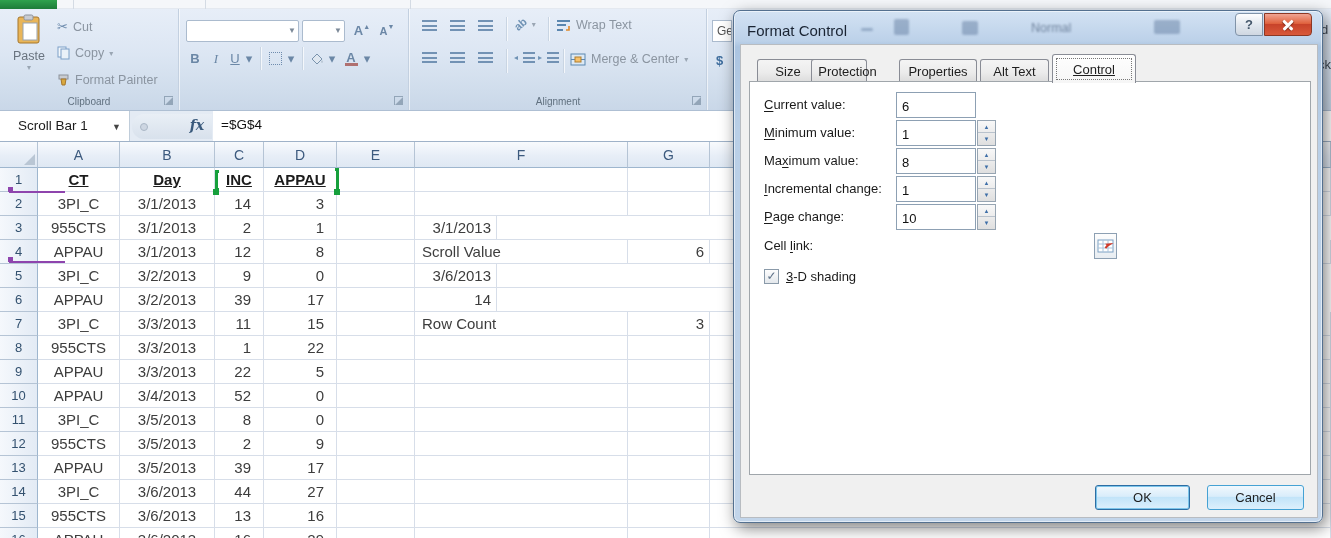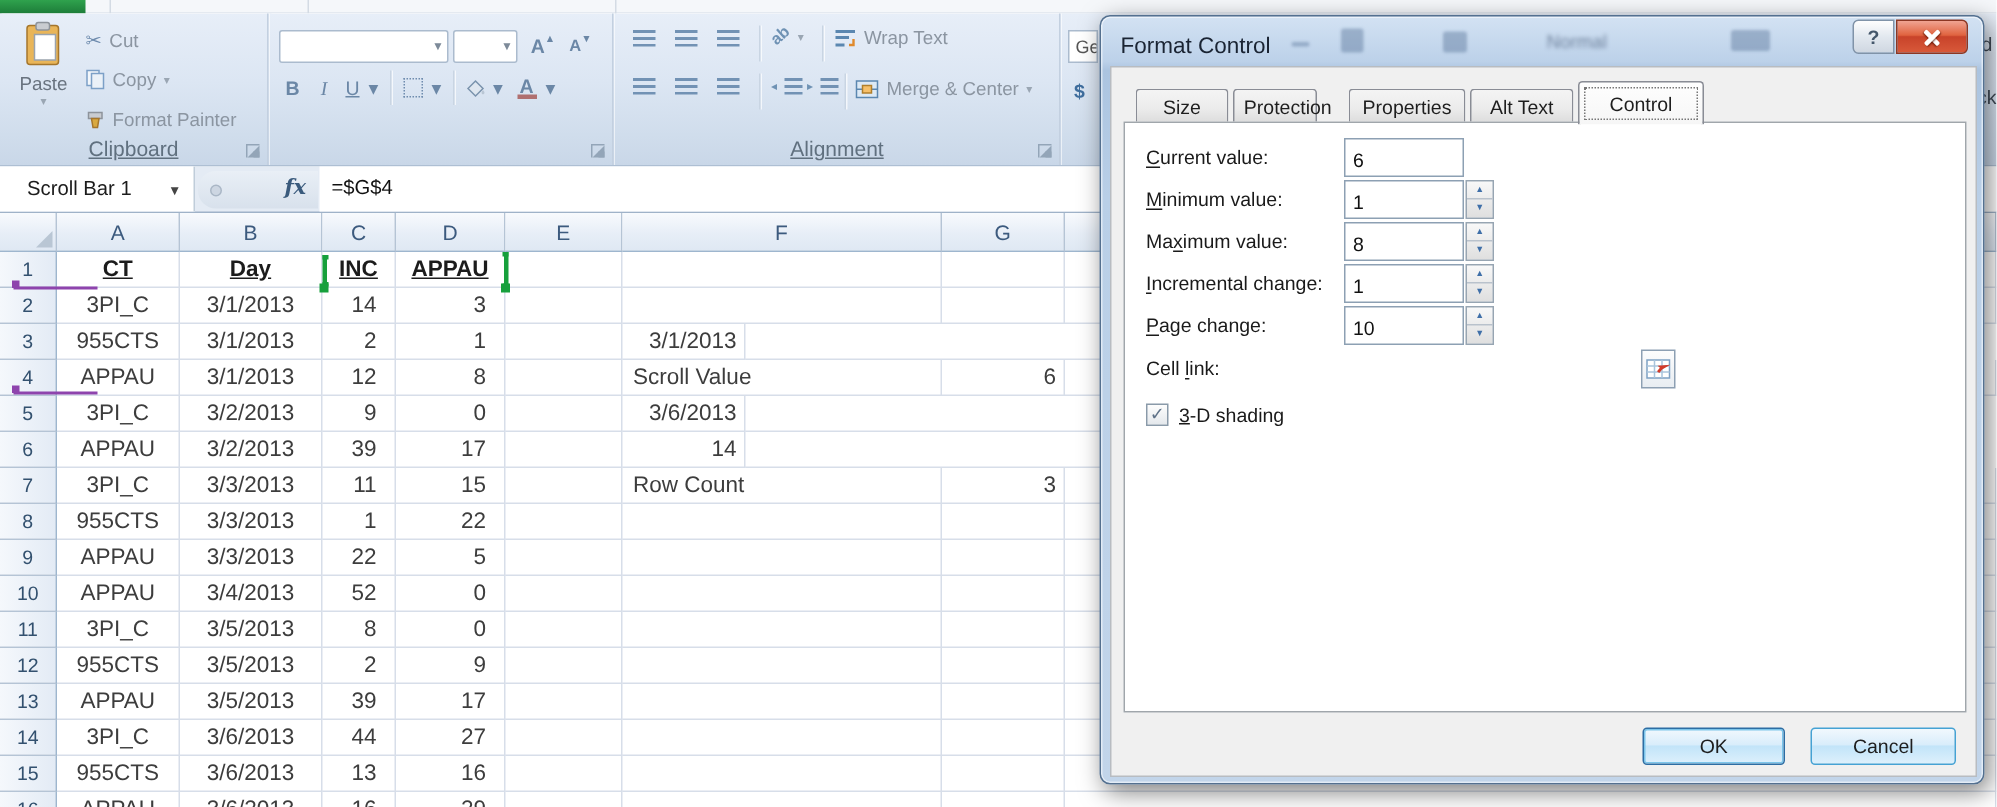--- a/index.html
+++ b/index.html
@@ -7,21 +7,21 @@
   body { font-family:"Liberation Sans", sans-serif; background:#fff; }
   #screen { position:relative; width:1331px; height:538px; overflow:hidden; }
 
   
   #tabstrip { position:absolute; left:0; top:0; width:1331px; height:9px; background:#f5f7fa; border-bottom:1px solid #e4e9f0; }
   #filetab-fragment { position:absolute; left:0; top:0; width:57px; height:9px; background:linear-gradient(#2fa24d,#1d7c39); }
   .tabsep { position:absolute; top:0; width:1px; height:9px; background:#d4dbe4; }
   #ribbon { position:absolute; left:0; top:9px; width:1331px; height:102px;
     background:linear-gradient(#e7eef8,#dce6f3 45%,#d0ddec 80%,#c9d7e8); border-bottom:1px solid #aebfd3; }
   .rgroup { position:absolute; top:0; height:101px; border-right:1px solid #c3d0e0; box-shadow:1px 0 0 rgba(255,255,255,.6); }
-  .grp-label { position:absolute; bottom:3px; left:0; width:100%; text-align:center; font-size:14px; color:#60707f;text-decoration:underline; }
+  .grp-label { position:absolute; bottom:3px; left:0; width:100%; text-align:center; font-size:10px; color:#60707f; }
   .launcher { position:absolute; right:5px; bottom:5px; width:9px; height:9px; border-top:1px solid #93a5b8; border-left:1px solid #93a5b8; }
   .launcher i { position:absolute; right:0; bottom:0; width:0; height:0; border-left:4px solid transparent; border-top:4px solid transparent; border-right:4px solid #93a5b8; border-bottom:4px solid #93a5b8; }
   .ritem { position:absolute; display:flex; align-items:center; gap:5px; font-size:12.5px; color:#8b95a1; white-space:nowrap; }
   .dis-icon { color:#6f8cae; }
   .ddown { font-size:8px; color:#9aa6b3; }
   .bigbtn { position:absolute; text-align:center; color:#69737f; font-size:12.5px; }
   .combo { position:absolute; height:22px; background:#fff; border:1px solid #abbbce; border-radius:2px; }
   .combo .arr { position:absolute; right:2px; top:5px; font-size:8px; color:#7d8a99; }
   .fontbtn { position:absolute; top:38px; height:23px; display:flex; align-items:center; justify-content:center;
     font-size:13px; color:#6b87a6; }
@@ -81,21 +81,21 @@
     font-size:13px; font-weight:bold; color:#44576b; line-height:21px; }
   #dlg-close { position:absolute; left:530px; top:2px; width:48px; height:23px; border-radius:0 4px 4px 0;
     background:linear-gradient(#f0a492,#e0633f 45%,#c8432a 50%,#d8593a); border:1px solid #8c3723; }
   #dlg-close .xb { position:absolute; left:50%; top:50%; width:13px; height:2.5px; background:#fff; border-radius:1px; box-shadow:0 1px 1px rgba(90,20,5,.6); }
   #dlg-close .xb.a { transform:translate(-50%,-50%) rotate(45deg); }
   #dlg-close .xb.b { transform:translate(-50%,-50%) rotate(-45deg); }
   #dlg-face { position:absolute; left:6px; top:33px; width:578px; height:474px; background:#f0f0f0; border:1px solid #b8bcc1; }
   .dtab { position:absolute; top:14px; height:23px; background:linear-gradient(#f4f4f4,#ececec 55%,#dcdcdc);
     border:1px solid #898c95; border-bottom:none; border-radius:3px 3px 0 0; font-size:13px; color:#1e1e1e;
     display:flex; align-items:center; justify-content:center; z-index:1; }
-  .dtab.active { top:9px; height:29px; background:linear-gradient(#fefefe,#f6f6f6); z-index:3; }
+  .dtab.active { top:9px; height:29px; background:linear-gradient(#fefefe,#f6f6f6); z-index:3;text-decoration:underline; }
   .dtab.active .foc { position:absolute; inset:3px; border:1px dotted #777; }
   #dlg-panel { position:absolute; left:8px; top:36px; width:562px; height:394px; background:#fff; border:1px solid #a0a6ab; z-index:2; }
   .f-label { position:absolute; left:14px; font-size:13px; color:#1a1a1a; white-space:nowrap; }
   .f-label u { text-underline-offset:2px; }
   .f-box { position:absolute; left:146px; width:80px; height:26px; background:#fff; border:1px solid #8da0b3; }
   .f-box span { position:absolute; left:5px; top:6px; font-size:13px; color:#111; }
   .f-spin { position:absolute; left:227px; width:19px; height:26px; border:1px solid #97a5b2; background:linear-gradient(#f8f8f8,#dfdfdf); }
   .f-spin div { height:12px; text-align:center; font-size:6px; color:#3f6fa8; line-height:12px; }
   .f-spin div:first-child { border-bottom:1px solid #b9c2cc; }
   #link-builder { position:absolute; left:344px; top:151px; width:23px; height:26px; background:linear-gradient(#fdfdfd,#e8edf2);
@@ -495,21 +495,21 @@
     <div id="dlg-title">Format Control</div>
     <div id="dlg-help">?</div>
     <div id="dlg-close">
         <span class="xb a"></span>
         <span class="xb b"></span>
       </div>
 
     <div id="dlg-face">
       <div id="tab-strip">
           <div class="dtab" style="left: 16px; width: 62px;">Size</div>
-          <div class="dtab" style="left: 81px; width: 56px; padding-left: 17px;">Protection</div>
+          <div class="dtab" style="left: 70px; width: 56px; padding-left: 17px;">Protection</div>
           <div class="dtab" style="left: 158px; width: 78px;">Properties</div>
           <div class="dtab" style="left: 239px; width: 69px;">Alt Text</div>
           <div class="dtab active" style="left: 311px; width: 84px;">Control<span class="foc"></span></div>
         </div>
       <div id="dlg-panel">
         <div id="link-builder">
           <svg width="17" height="16" viewBox="0 0 17 16">
             <rect x="1" y="2" width="15" height="12" fill="#fff" stroke="#7da1c4"></rect>
             <line x1="1" y1="6" x2="16" y2="6" stroke="#a9c4dc"></line>
             <line x1="1" y1="10" x2="16" y2="10" stroke="#a9c4dc"></line>

